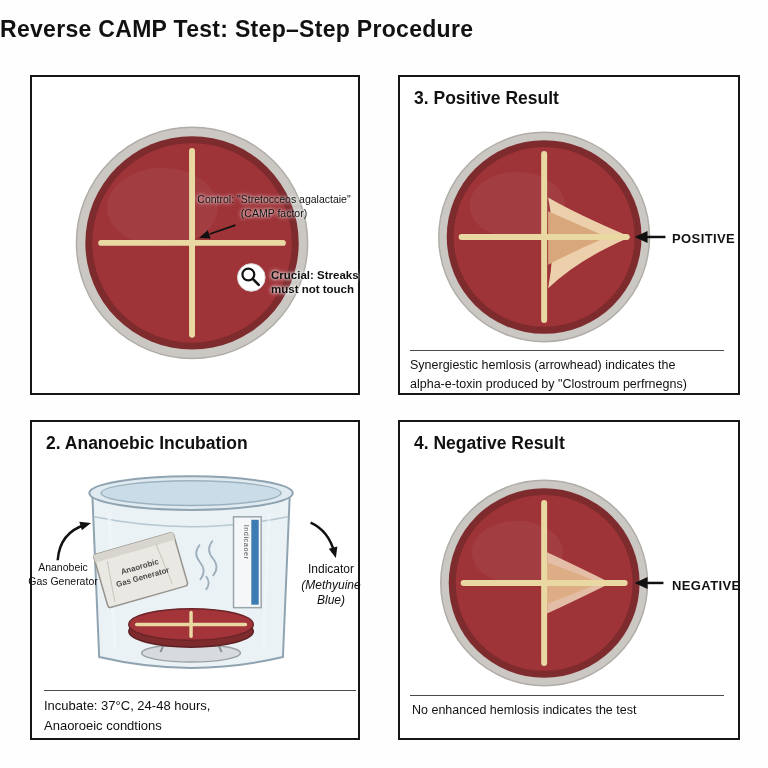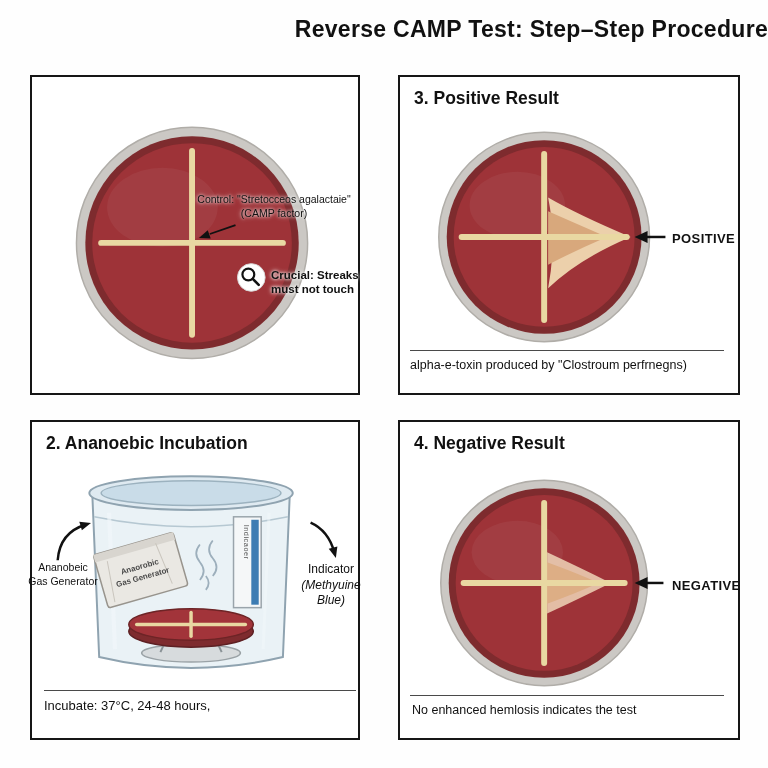--- a/index.html
+++ b/index.html
@@ -3,21 +3,21 @@
 <meta charset="utf-8">
 <style>
   html, body { margin:0; padding:0; }
   body { width:768px; height:768px; background:#fff; }
   .page {
     position:relative; width:768px; height:768px; background:#fefefe;
     font-family:"Liberation Sans","DejaVu Sans",sans-serif; color:#111; overflow:hidden;
   }
   .main-title {
     position:absolute; top:16px; left:0; width:100%; margin:0;
-    text-align:right; font-size:23px; font-weight:800; letter-spacing:.3px;
+    text-align:left; font-size:23px; font-weight:800; letter-spacing:.3px;
   }
   .grid {
     position:absolute; left:30px; top:75px;
     display:grid; grid-template-columns:330px 342px; grid-template-rows:320px 320px;
     column-gap:38px; row-gap:25px;
   }
   .panel {
     position:relative; border:2px solid #161616; background:#fff; box-sizing:border-box;
   }
   .panel-title {
@@ -114,20 +114,21 @@
         <g>
           <line x1="267" y1="162" x2="248" y2="162" stroke="#111" stroke-width="2.5"></line>
           <polygon points="236,162 249,156 249,168" fill="#111"></polygon>
         </g>
       </svg>
 
       <div class="result-label" style="left:272px; top:154px;">POSITIVE</div>
 
       <div class="divider" style="top:273px; left:10px; width:314px;"></div>
       <div class="caption" style="left:10px; top:279px; width:320px;">
+        <div>Synergiestic hemlosis (arrowhead) indicates the</div>
         <div>alpha-e-toxin produced by "Clostroum perfrnegns)</div>
       </div>
     </section>
 
     <section class="panel">
       <h2 class="panel-title">2. Ananoebic Incubation</h2>
 
       <svg class="layer" viewBox="0 0 330 320" preserveAspectRatio="none">
 
         <g>
@@ -186,20 +187,21 @@
       </div>
 
       <div class="note jar-right-label">
         <div>Indicator</div>
         <div class="italic">(Methyuine Blue)</div>
       </div>
 
       <div class="divider" style="top:268px; left:12px; width:312px;"></div>
       <div class="caption" style="left:12px; top:274px; width:310px; font-size:13px;">
         <div>Incubate: 37°C, 24-48 hours,</div>
+        <div>Anaoroeic condtions</div>
       </div>
     </section>
 
     <section class="panel">
       <h2 class="panel-title">4. Negative Result</h2>
 
       <svg class="layer" viewBox="0 0 340 320" preserveAspectRatio="none">
         <g>
           <circle cx="145" cy="163" r="104" fill="#cbc8c4" stroke="#b0ada8" stroke-width="1.5"></circle>
           <circle cx="145" cy="163" r="96" fill="#7e2b2e"></circle>

